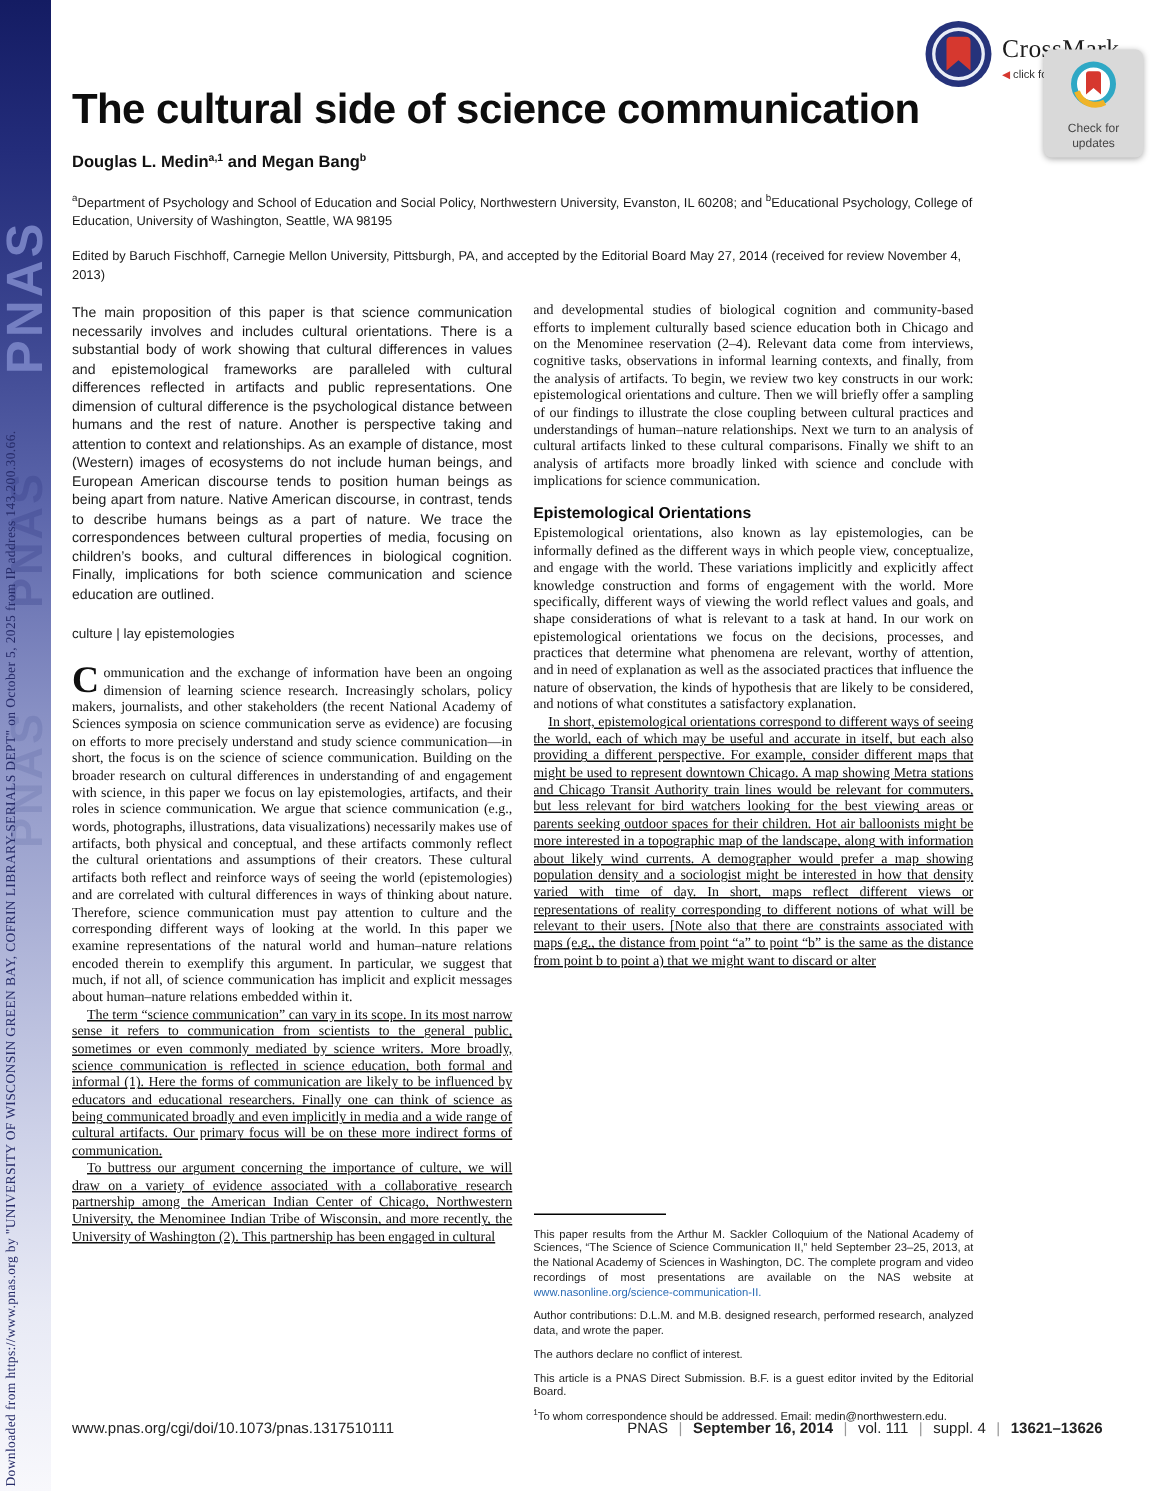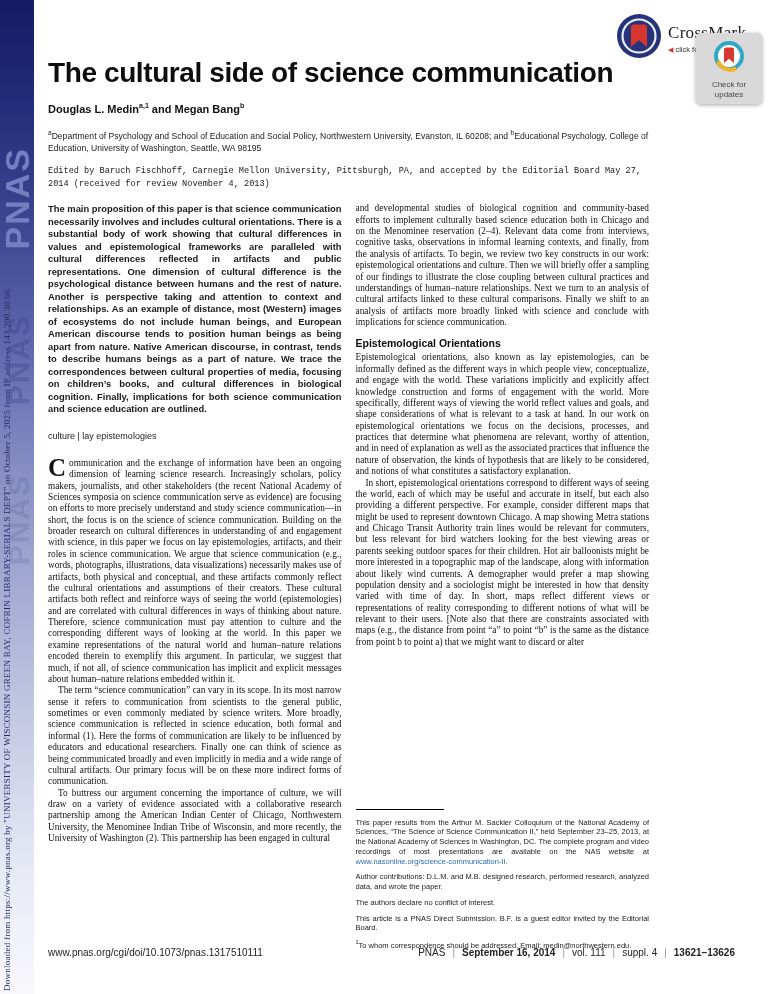--- a/index.html
+++ b/index.html
@@ -33,30 +33,30 @@
     text-align:center; z-index:5; cursor:pointer; }
   .cm-badge-label { font:8px "Liberation Sans",sans-serif; color:#454545; line-height:1.2; margin-top:3px;text-align:center; }
 
   
   .content { position:absolute; left:34px; top:0; width:648px; padding:0 33px 0 14px; }
   h1[data-name="page-title"] { padding-top:57px; font-size:28px; font-weight:bold; letter-spacing:-0.4px; color:#0d0d0d; }
   .authors { margin-top:13px; font-size:11px; font-weight:bold; }
   .authors sup { font-size:7px; }
   .affil { margin-top:13px; font-size:8.6px; line-height:1.45; color:#1a1a1a; }
   .affil sup, .edited sup { font-size:6.5px; }
-  .edited { margin-top:11px; font-size:8.6px; line-height:1.45; color:#1a1a1a;font-family:Liberation Mono, monospace; }
+  .edited { margin-top:11px; font-size:8.6px; line-height:1.45; color:#1a1a1a; }
 
   .columns { display:flex; gap:14px; margin-top:13px; height:753px; }
   .col { flex:1; min-width:0; }
   .rightcol { display:flex; flex-direction:column; overflow:hidden; }
 
-  .abstract { font-size:9.4px; font-weight:bold; line-height:1.33; text-align:justify; color:#1a1a1a; }
+  .abstract { font-size:9.4px; font-weight:normal; line-height:1.33; text-align:justify; color:#1a1a1a; }
   .keywords { margin-top:15px; margin-bottom:17px; font-size:9px; color:#222; }
   p.body { font-family:"Liberation Serif",serif; font-size:9.3px; line-height:1.225; text-align:justify; color:#101010; }
-  p.indent { text-indent:10px; }
+  p.indent { text-indent:10px;text-decoration:underline; }
   .dropcap { float:left; font-family:"Liberation Serif",serif; font-weight:bold; font-size:25px; line-height:19px; padding-right:3px; }
   h2[data-name="section-heading"] { font-size:10.5px; font-weight:bold; margin:9px 0 3px; color:#0d0d0d; }
 
   .fn-block { margin-top:auto; padding-top:6px; }
   .fn-rule { width:88px; border-top:1px solid #000; margin-bottom:8px; }
   p.fn { font-size:7.5px; line-height:1.3; text-align:justify; color:#1a1a1a; margin-bottom:6px; }
   p.fn sup { font-size:5.5px; }
   .fn-link { color:#2b6cb5; text-decoration:none; cursor:pointer; }
 
   .footer { position:absolute; left:48px; right:33px; top:947px; display:flex;

